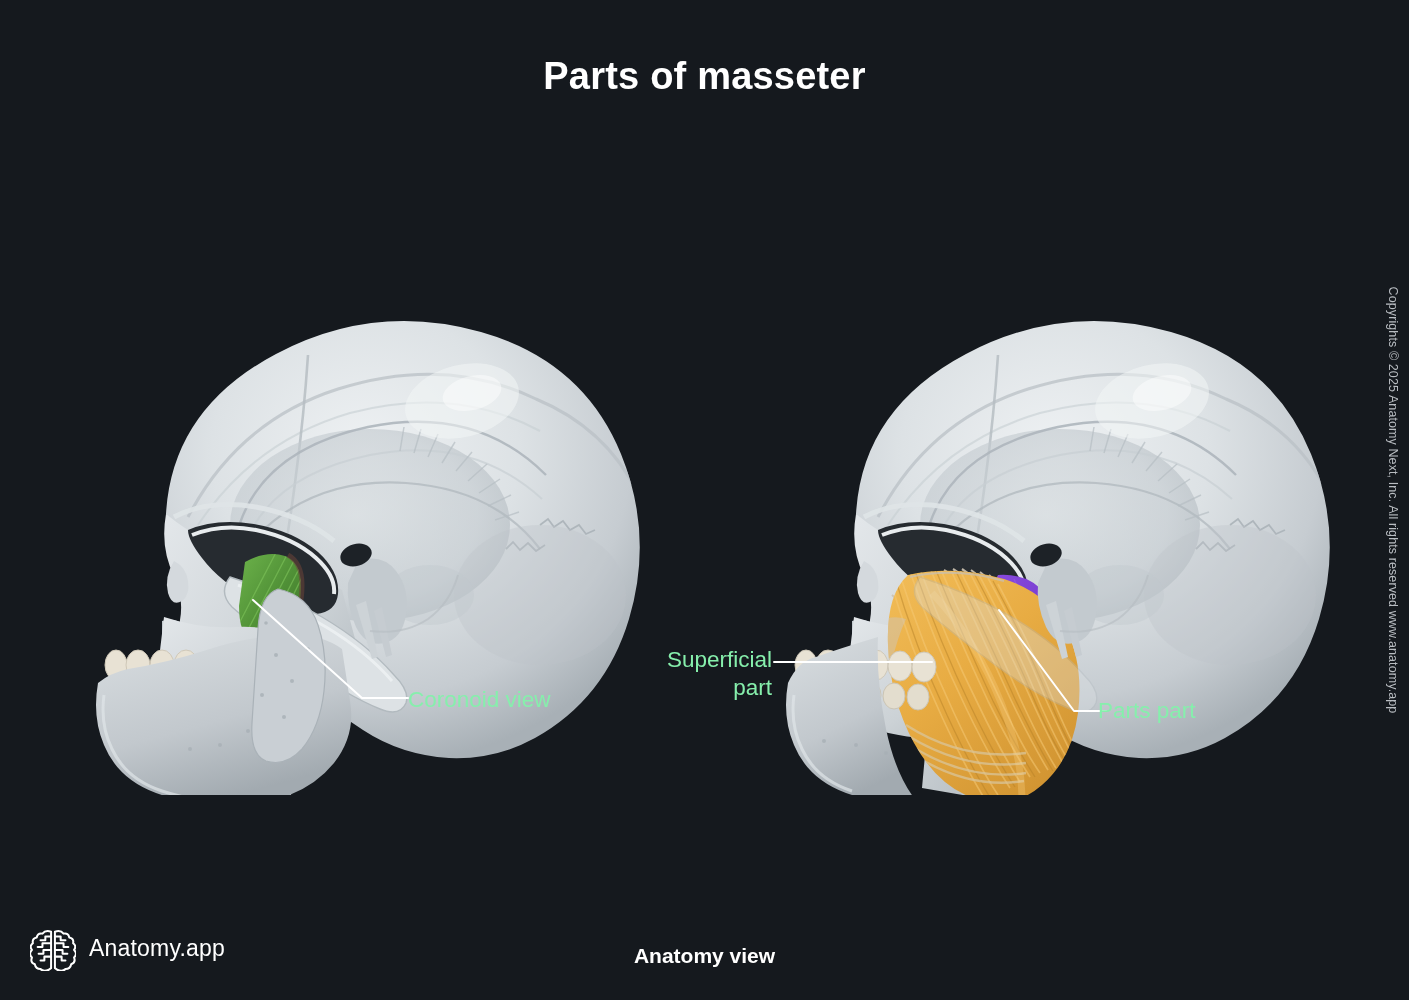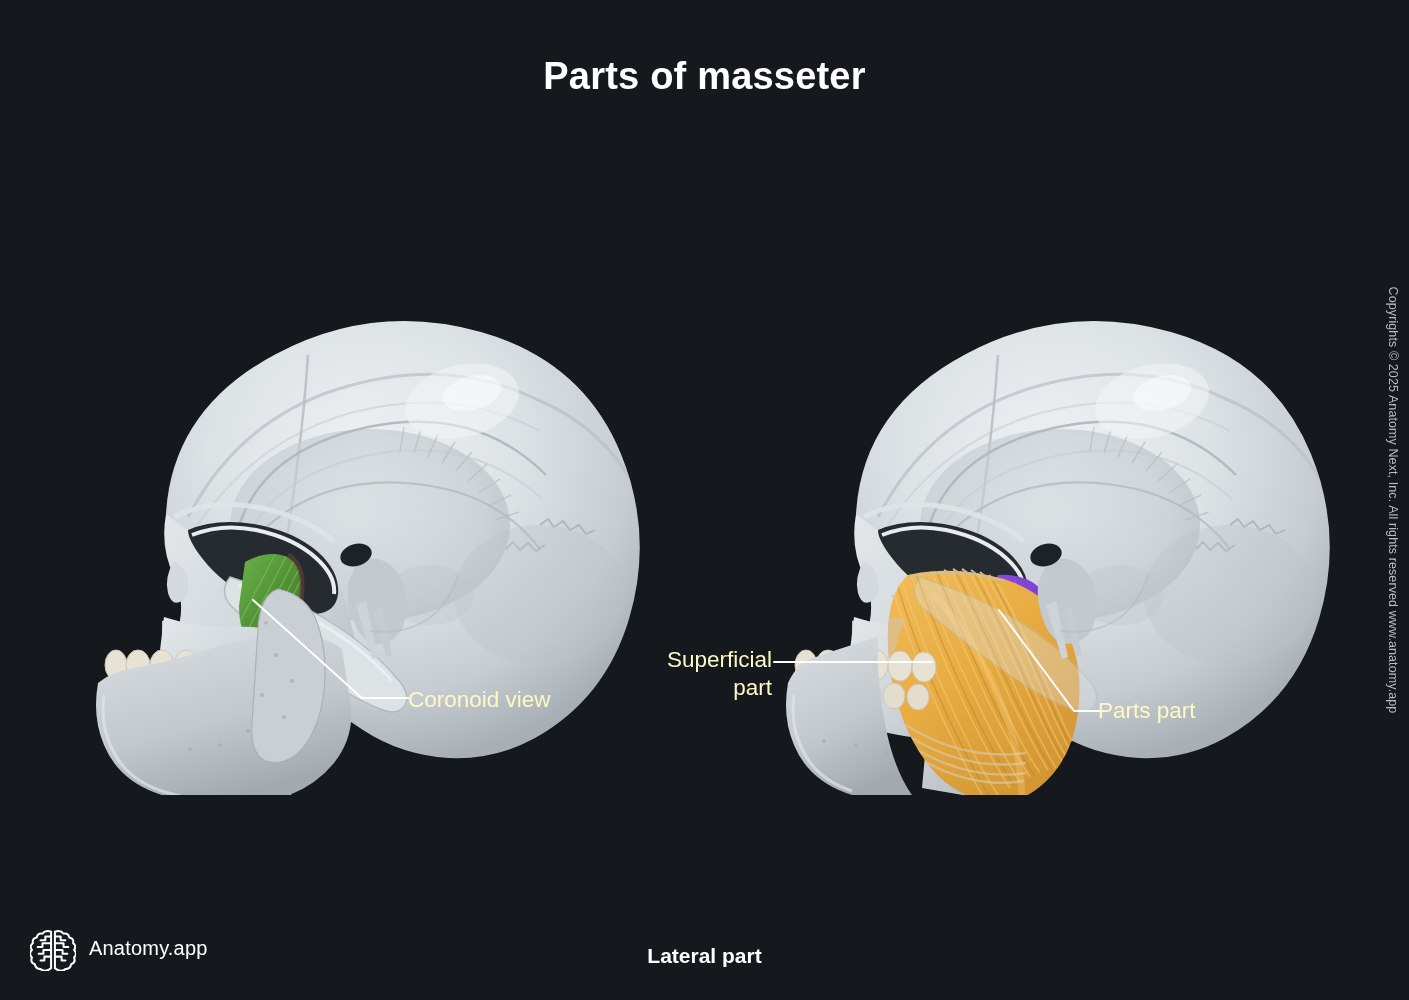--- a/index.html
+++ b/index.html
@@ -27,24 +27,24 @@
     position:absolute;right:-1px;top:0;height:1000px;width:34px;
     display:flex;align-items:center;justify-content:center;
   }
   #copyright span{
     transform:rotate(90deg);white-space:nowrap;
     font-size:12.5px;color:#b9bdc2;letter-spacing:.1px;
   }
 
   
   #logo{position:absolute;left:30px;top:925px;display:flex;align-items:center;gap:13px;}
-  #logo .logo-text{font-size:20px;color:#ffffff;letter-spacing:.2px;}
+  #logo .logo-text{font-size:23px;color:#ffffff;letter-spacing:.2px;}
 
   
-  .lbl{position:absolute;color:#fef9c3;font-size:22.5px;line-height:1.23;white-space:pre-line;}
+  .lbl{position:absolute;color:#86efac;font-size:22.5px;line-height:1.23;white-space:pre-line;}
   #label-coronoid{left:408px;top:686px;}
   #label-superficial{left:646px;top:646px;width:126px;text-align:right;}
   #label-deep{left:1098px;top:697px;}
 
   svg{display:block;}
   .leader{stroke:#ffffff;stroke-width:2;fill:none;stroke-linecap:round;stroke-linejoin:round;}
 </style>
 </head>
 <body>
 
@@ -401,21 +401,21 @@
 
   <div class="lbl" id="label-superficial">Superficial
 part</div>
 
   <svg style="position:absolute;left:990px;top:598px;" width="120" height="125" viewBox="0 0 120 125">
     <polyline class="leader" points="9,12 84,113 116,113"></polyline>
   </svg>
 
   <div class="lbl" id="label-deep">Parts part</div>
 
-  <div id="view-caption">Lateral part</div>
+  <div id="view-caption">Anatomy view</div>
 
   <div id="copyright">
     <span>Copyrights © 2025 Anatomy Next, Inc. All rights reserved www.anatomy.app</span>
   </div>
 
   <div id="logo">
     <svg width="46" height="46" viewBox="0 0 48 48">
       <g fill="none" stroke="#ffffff" stroke-width="2.1" stroke-linejoin="round" stroke-linecap="round">
 
         <path d="M22 7 q-6 -2 -9 2 q-5 -1 -6 4 q-5 1 -4 6 q-4 3 -1 7 q-4 4 0 8 q-2 5 3 7 q1 5 6 5 q3 3 8 1 l3 -2 z"></path>

